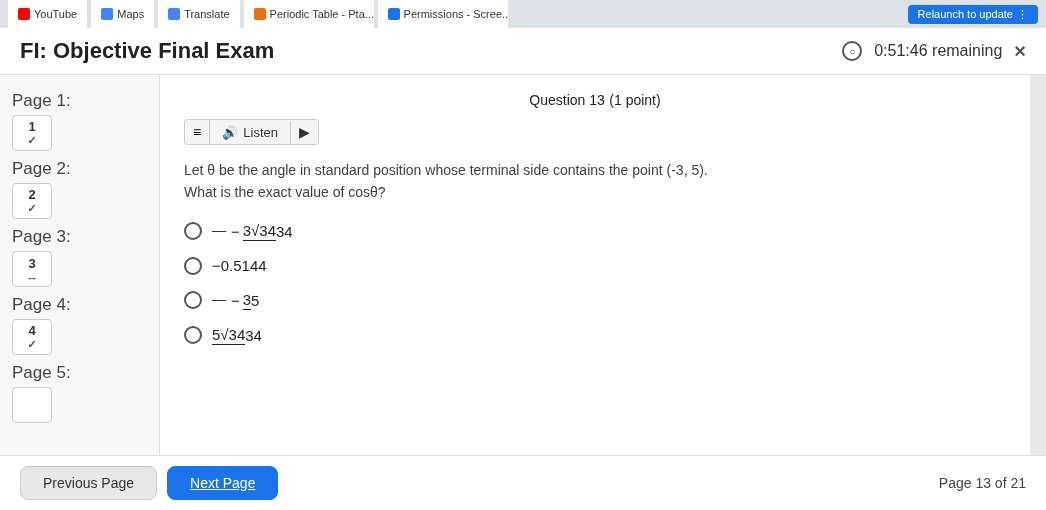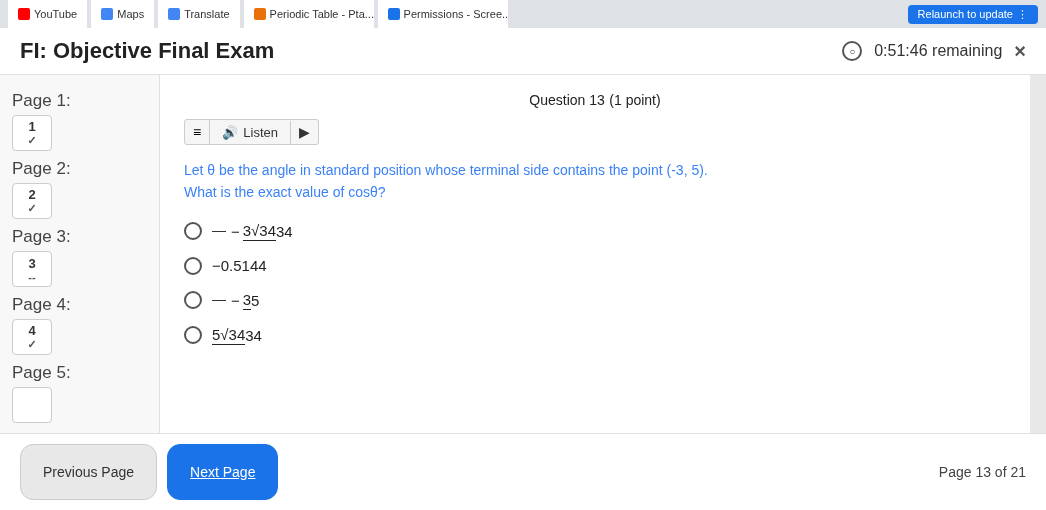--- a/index.html
+++ b/index.html
@@ -222,21 +222,21 @@
       background: none;
       border: none;
       cursor: pointer;
       font-size: 14px;
       color: #333;
     }
 
     
     .question-text {
       font-size: 14px;
-      color: #3b82f6;
+      color: #404040;
       margin-bottom: 18px;
       line-height: 1.6;
     }
 
     
     .choices {
       display: flex;
       flex-direction: column;
       gap: 16px;
     }
@@ -300,22 +300,22 @@
       display: flex;
       align-items: center;
       justify-content: space-between;
       flex-shrink: 0;
     }
     .footer-nav {
       display: flex;
       gap: 10px;
     }
     .footer-btn {
-      padding: 19px 22px;
-      border-radius: 13px;
+      padding: 8px 22px;
+      border-radius: 8px;
       font-size: 14px;
       cursor: pointer;
       font-weight: normal;
     }
     .btn-prev {
       background: #e8e8e8;
       border: 1px solid #ccc;
       color: #333;
     }
     .btn-next {

